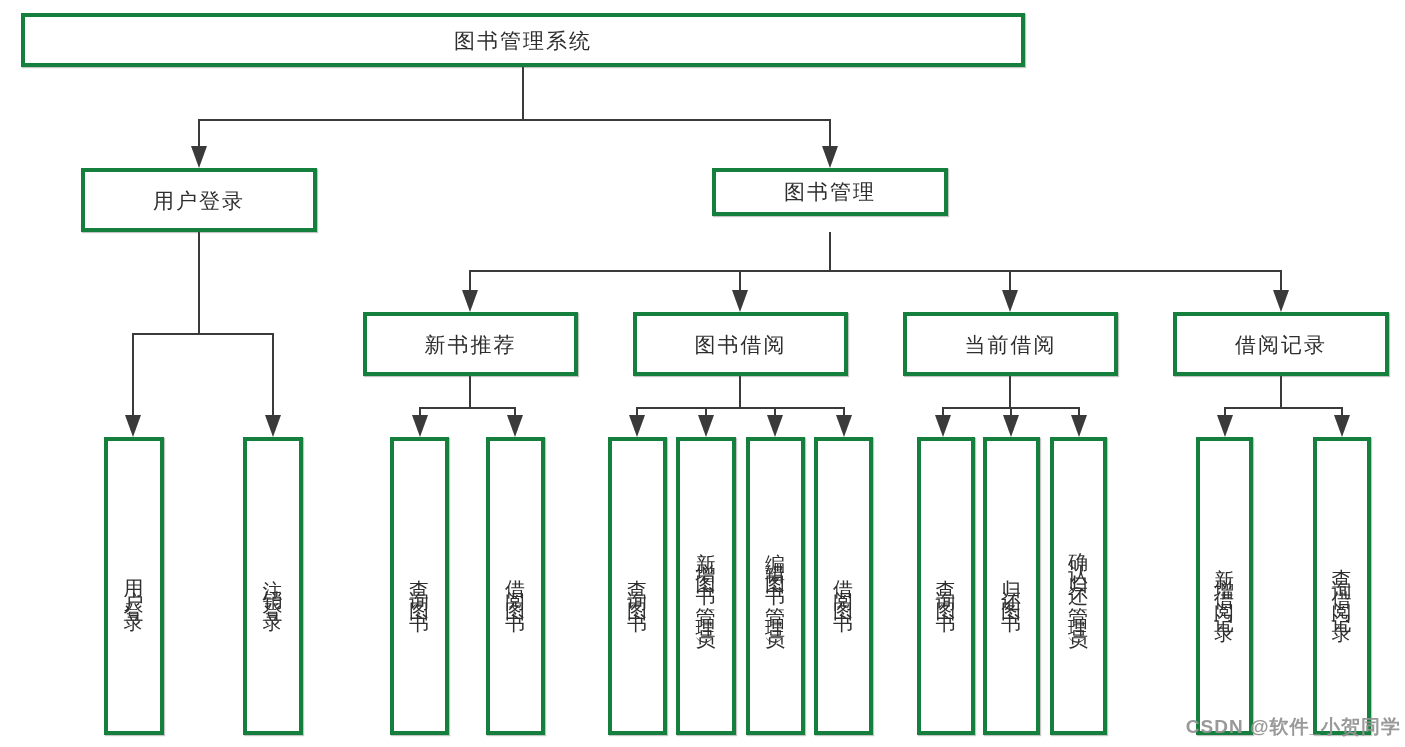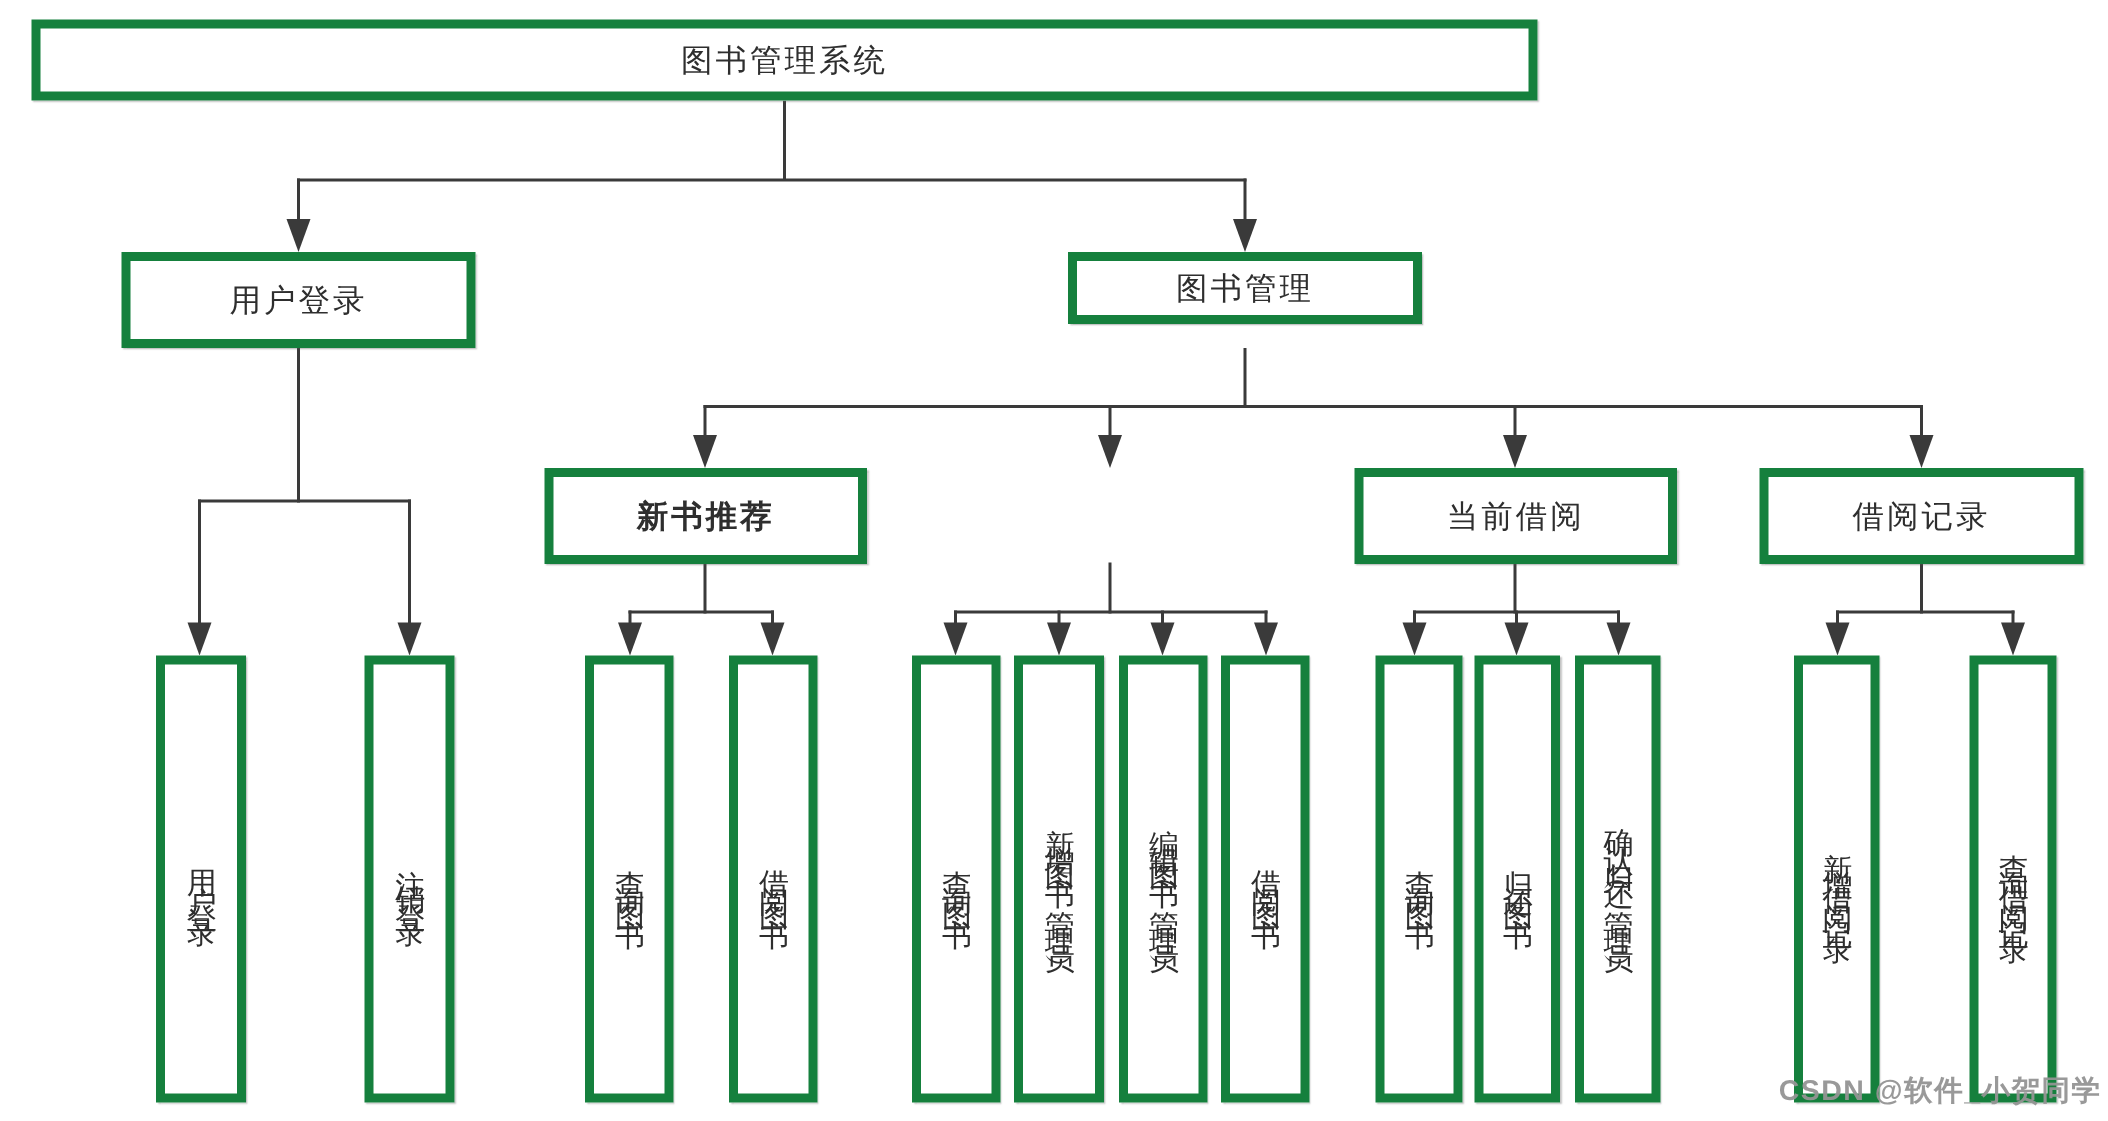--- a/index.html
+++ b/index.html
@@ -12,21 +12,21 @@
     width: 1405px;
     height: 747px;
     background: #ffffff;
     overflow: hidden;
   }
   
   .node {
     position: absolute;
     box-sizing: border-box;
     background: #ffffff;
-    border: 6px solid #15803d;
+    border: 4px solid #15803d;
     box-shadow: 1px 1px 1px rgba(90,90,90,0.35);
     display: flex;
     align-items: center;
     justify-content: center;
     color: #2e2e2e;
   }
   .node.h span {
     font-size: 21px;
     letter-spacing: 2px;
     white-space: nowrap;
@@ -132,22 +132,25 @@
     <span>图书管理系统</span>
   </div>
 
   <div class="node h" style="left:81px;top:168px;width:236px;height:64px;">
     <span>用户登录</span>
   </div>
   <div class="node h" style="left:712px;top:168px;width:236px;height:48px;font-family:Liberation Serif, serif;">
     <span>图书管理</span>
   </div>
 
-  <div class="node h" style="left:363px;top:312px;width:215px;height:64px;font-weight:bold;">
+  <div class="node h" style="left:363px;top:312px;width:215px;height:64px;">
     <span>新书推荐</span>
+  </div>
+  <div class="node h" style="left:633px;top:312px;width:215px;height:64px;">
+    <span>图书借阅</span>
   </div>
   <div class="node h" style="left:1173px;top:312px;width:216px;height:64px;">
     <span>借阅记录</span>
   </div>
   <div class="node h" style="left:903px;top:312px;width:215px;height:64px;">
     <span>当前借阅</span>
   </div>
 
   <div class="node v" style="left:104px;top:437px;width:60px;height:298px;">
     <span>用户登录</span>

